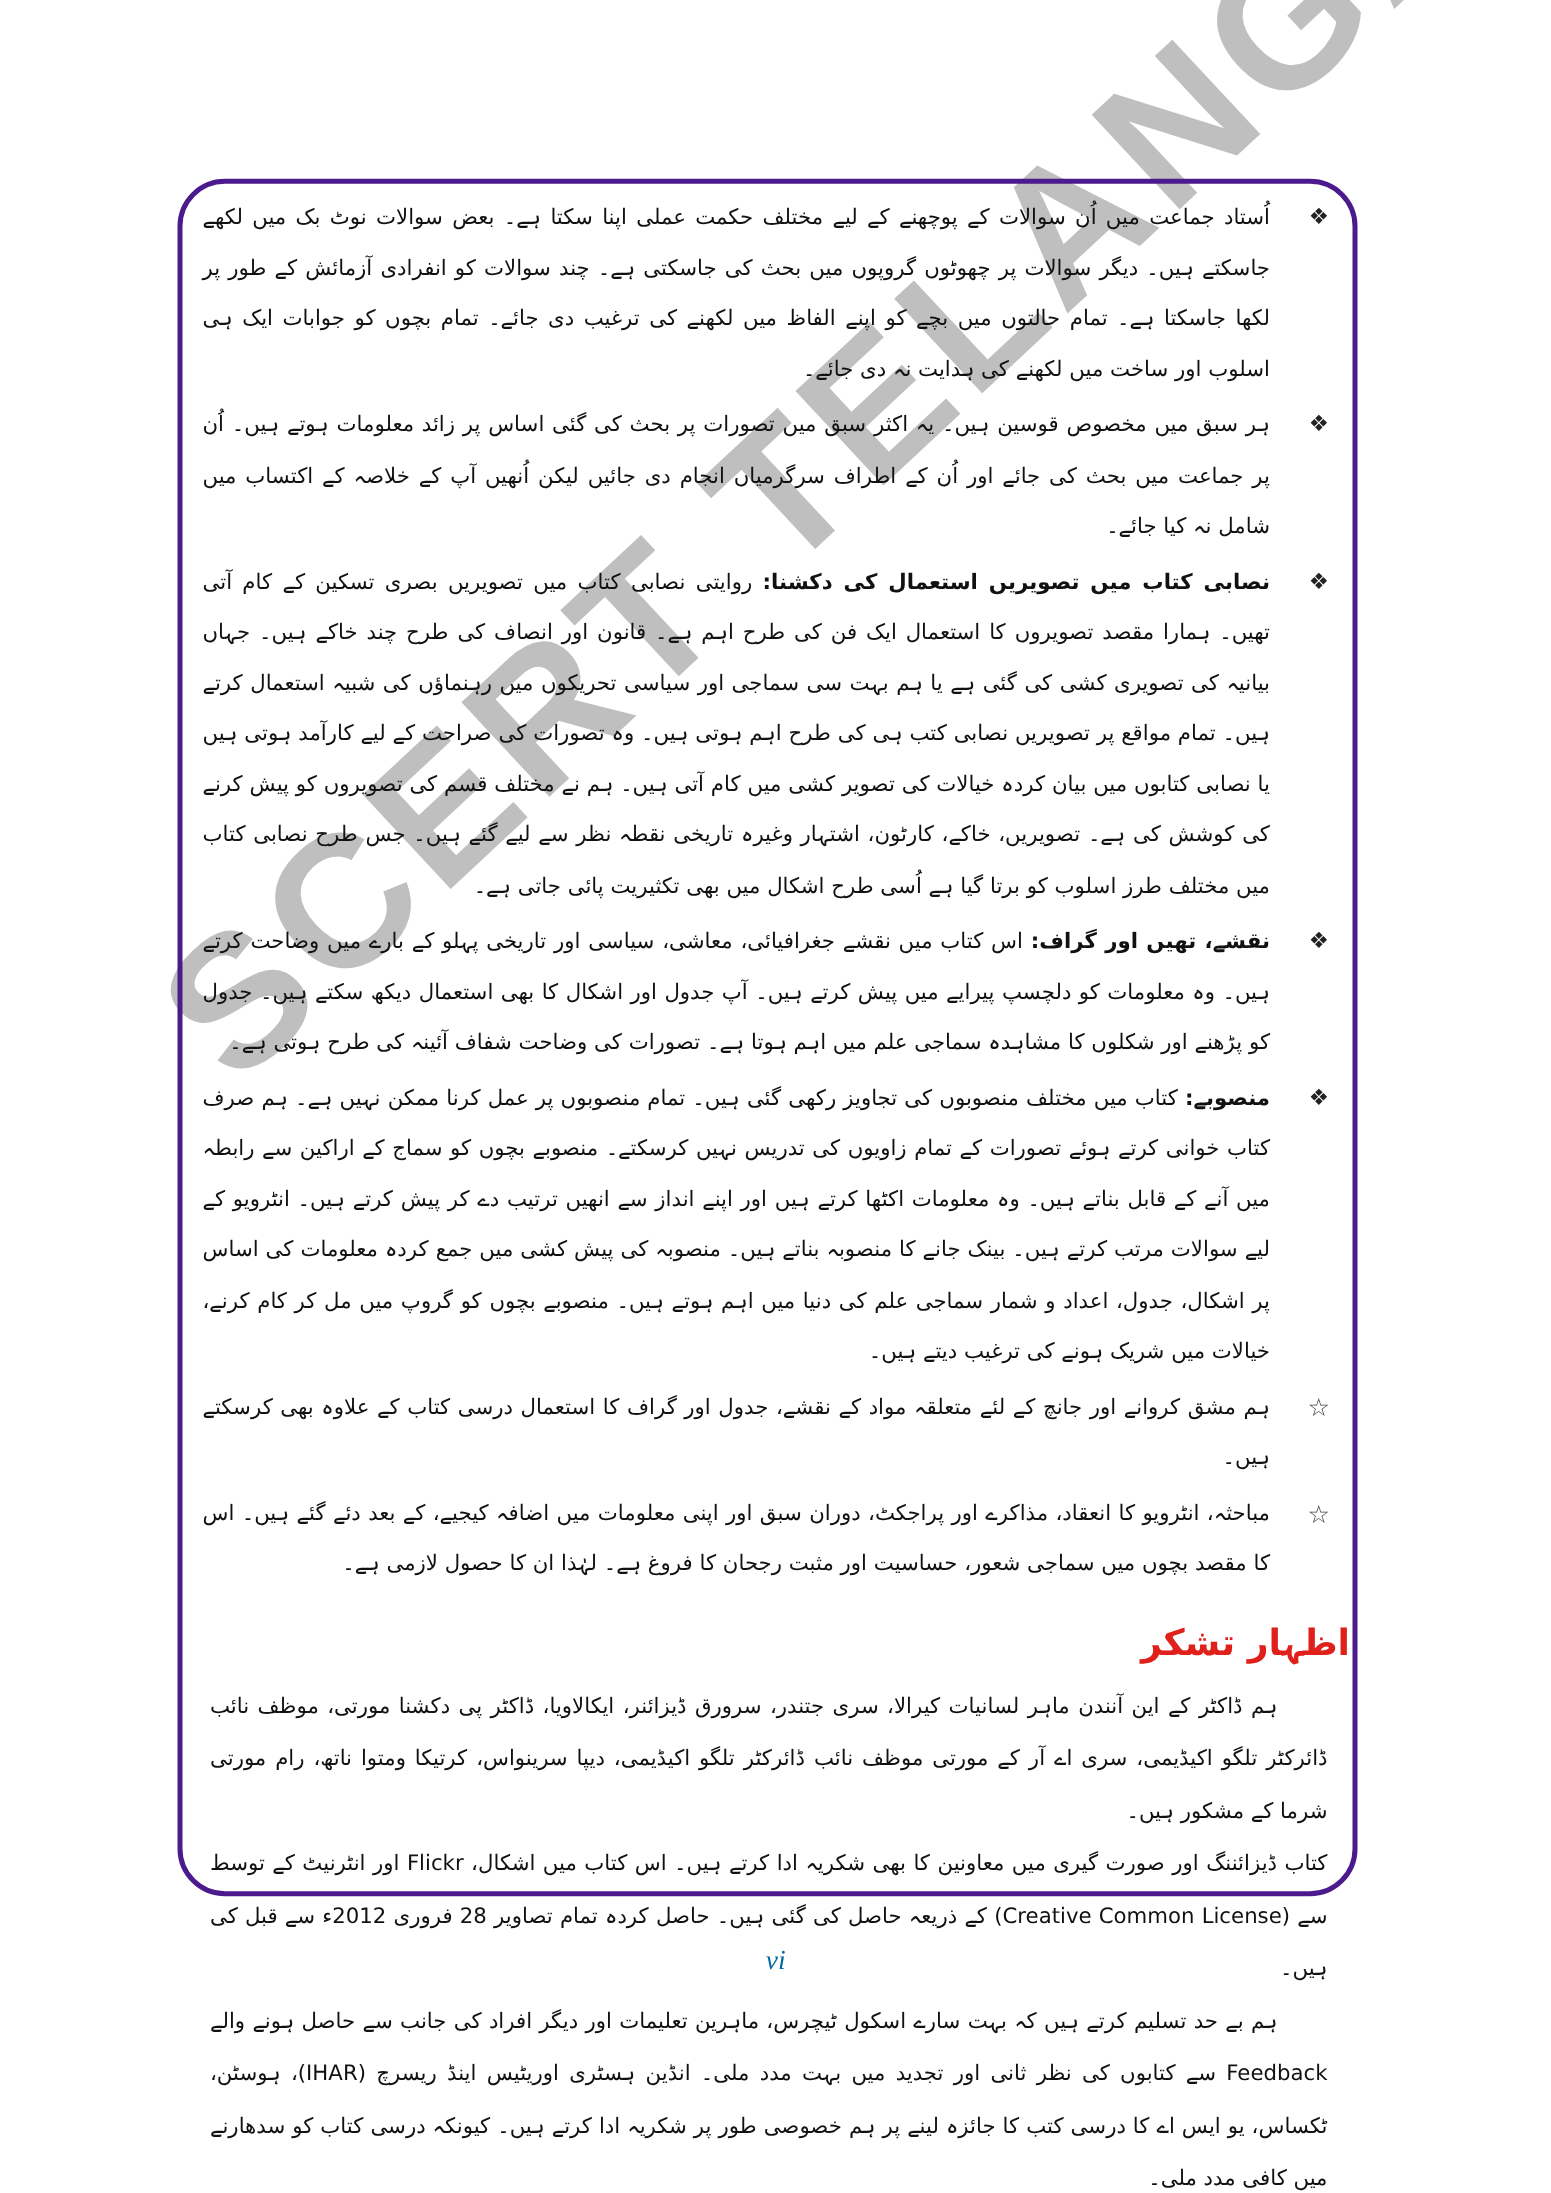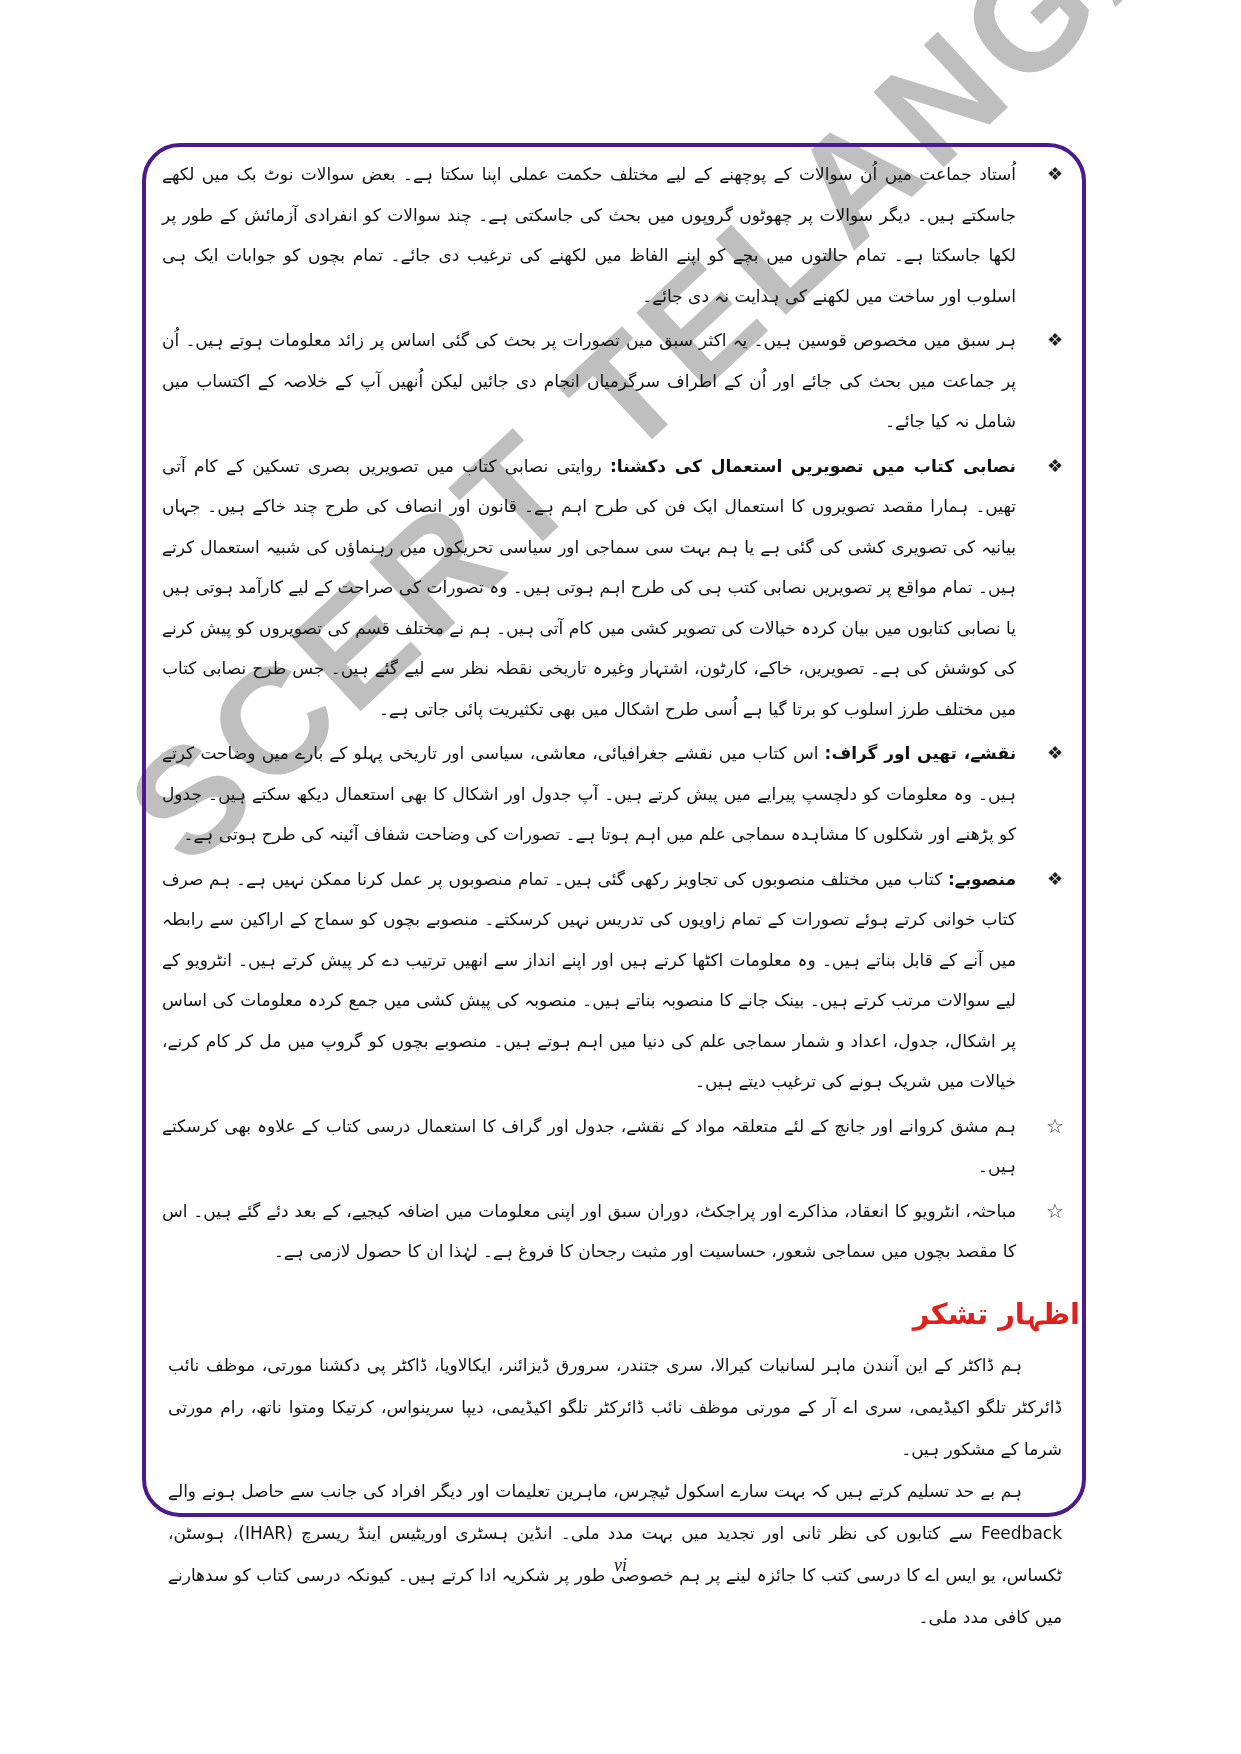--- a/index.html
+++ b/index.html
@@ -29,21 +29,21 @@
   .ack p { font-size: 17px; line-height: 42px; margin: 0; text-align: justify; text-align-last: right; }
   .watermark {
     position: absolute; left: 95px; top: 770px; width: 1200px;
     transform: rotate(-43deg); transform-origin: left top;
     font-family: "Liberation Sans", sans-serif; font-weight: bold;
     font-size: 150px; letter-spacing: 8px; color: rgba(170,170,170,0.75);
     white-space: nowrap; pointer-events: none; direction: ltr;
   }
   .pagenum {
     position: absolute; top: 1555px; left: 0; width: 1241px; text-align: center;
-    font-family: "Liberation Serif", serif; font-style: italic; font-size: 18px; color: #0f172a;
+    font-family: "Liberation Serif", serif; font-style: italic; font-size: 22px; color: #0369a1;
   }
 </style>
 </head>
 <body>
 
 <div class="watermark">SCERT TELANGANA</div>
 
 <div class="frame"></div>
 
 <div class="content">
@@ -102,18 +102,21 @@
     </p>
   </div>
 
   <div class="heading">اظہار تشکر</div>
 
   <div class="ack">
     <p>
       <span style="display:inline-block;width:40px;"></span><span>ہم ڈاکٹر کے این آنندن ماہر لسانیات کیرالا، سری جتندر، سرورق ڈیزائنر، ایکالاویا، ڈاکٹر پی دکشنا مورتی، موظف نائب ڈائرکٹر تلگو اکیڈیمی، سری اے آر کے مورتی موظف نائب ڈائرکٹر تلگو اکیڈیمی، دیپا سرینواس، کرتیکا ومتوا ناتھ، رام مورتی شرما کے مشکور ہیں۔</span>
     </p>
     <p>
+      <span>کتاب ڈیزائننگ اور صورت گیری میں معاونین کا بھی شکریہ ادا کرتے ہیں۔ اس کتاب میں اشکال، Flickr اور انٹرنیٹ کے توسط سے (Creative Common License) کے ذریعہ حاصل کی گئی ہیں۔ حاصل کردہ تمام تصاویر 28 فروری 2012ء سے قبل کی ہیں۔</span>
+    </p>
+    <p>
       <span style="display:inline-block;width:40px;"></span><span>ہم بے حد تسلیم کرتے ہیں کہ بہت سارے اسکول ٹیچرس، ماہرین تعلیمات اور دیگر افراد کی جانب سے حاصل ہونے والے Feedback سے کتابوں کی نظر ثانی اور تجدید میں بہت مدد ملی۔ انڈین ہسٹری اوریٹیس اینڈ ریسرچ (IHAR)، ہوسٹن، ٹکساس، یو ایس اے کا درسی کتب کا جائزہ لینے پر ہم خصوصی طور پر شکریہ ادا کرتے ہیں۔ کیونکہ درسی کتاب کو سدھارنے میں کافی مدد ملی۔</span>
     </p>
   </div>
 </div>
 
 <div class="pagenum">vi</div>
 
 </body></html>

